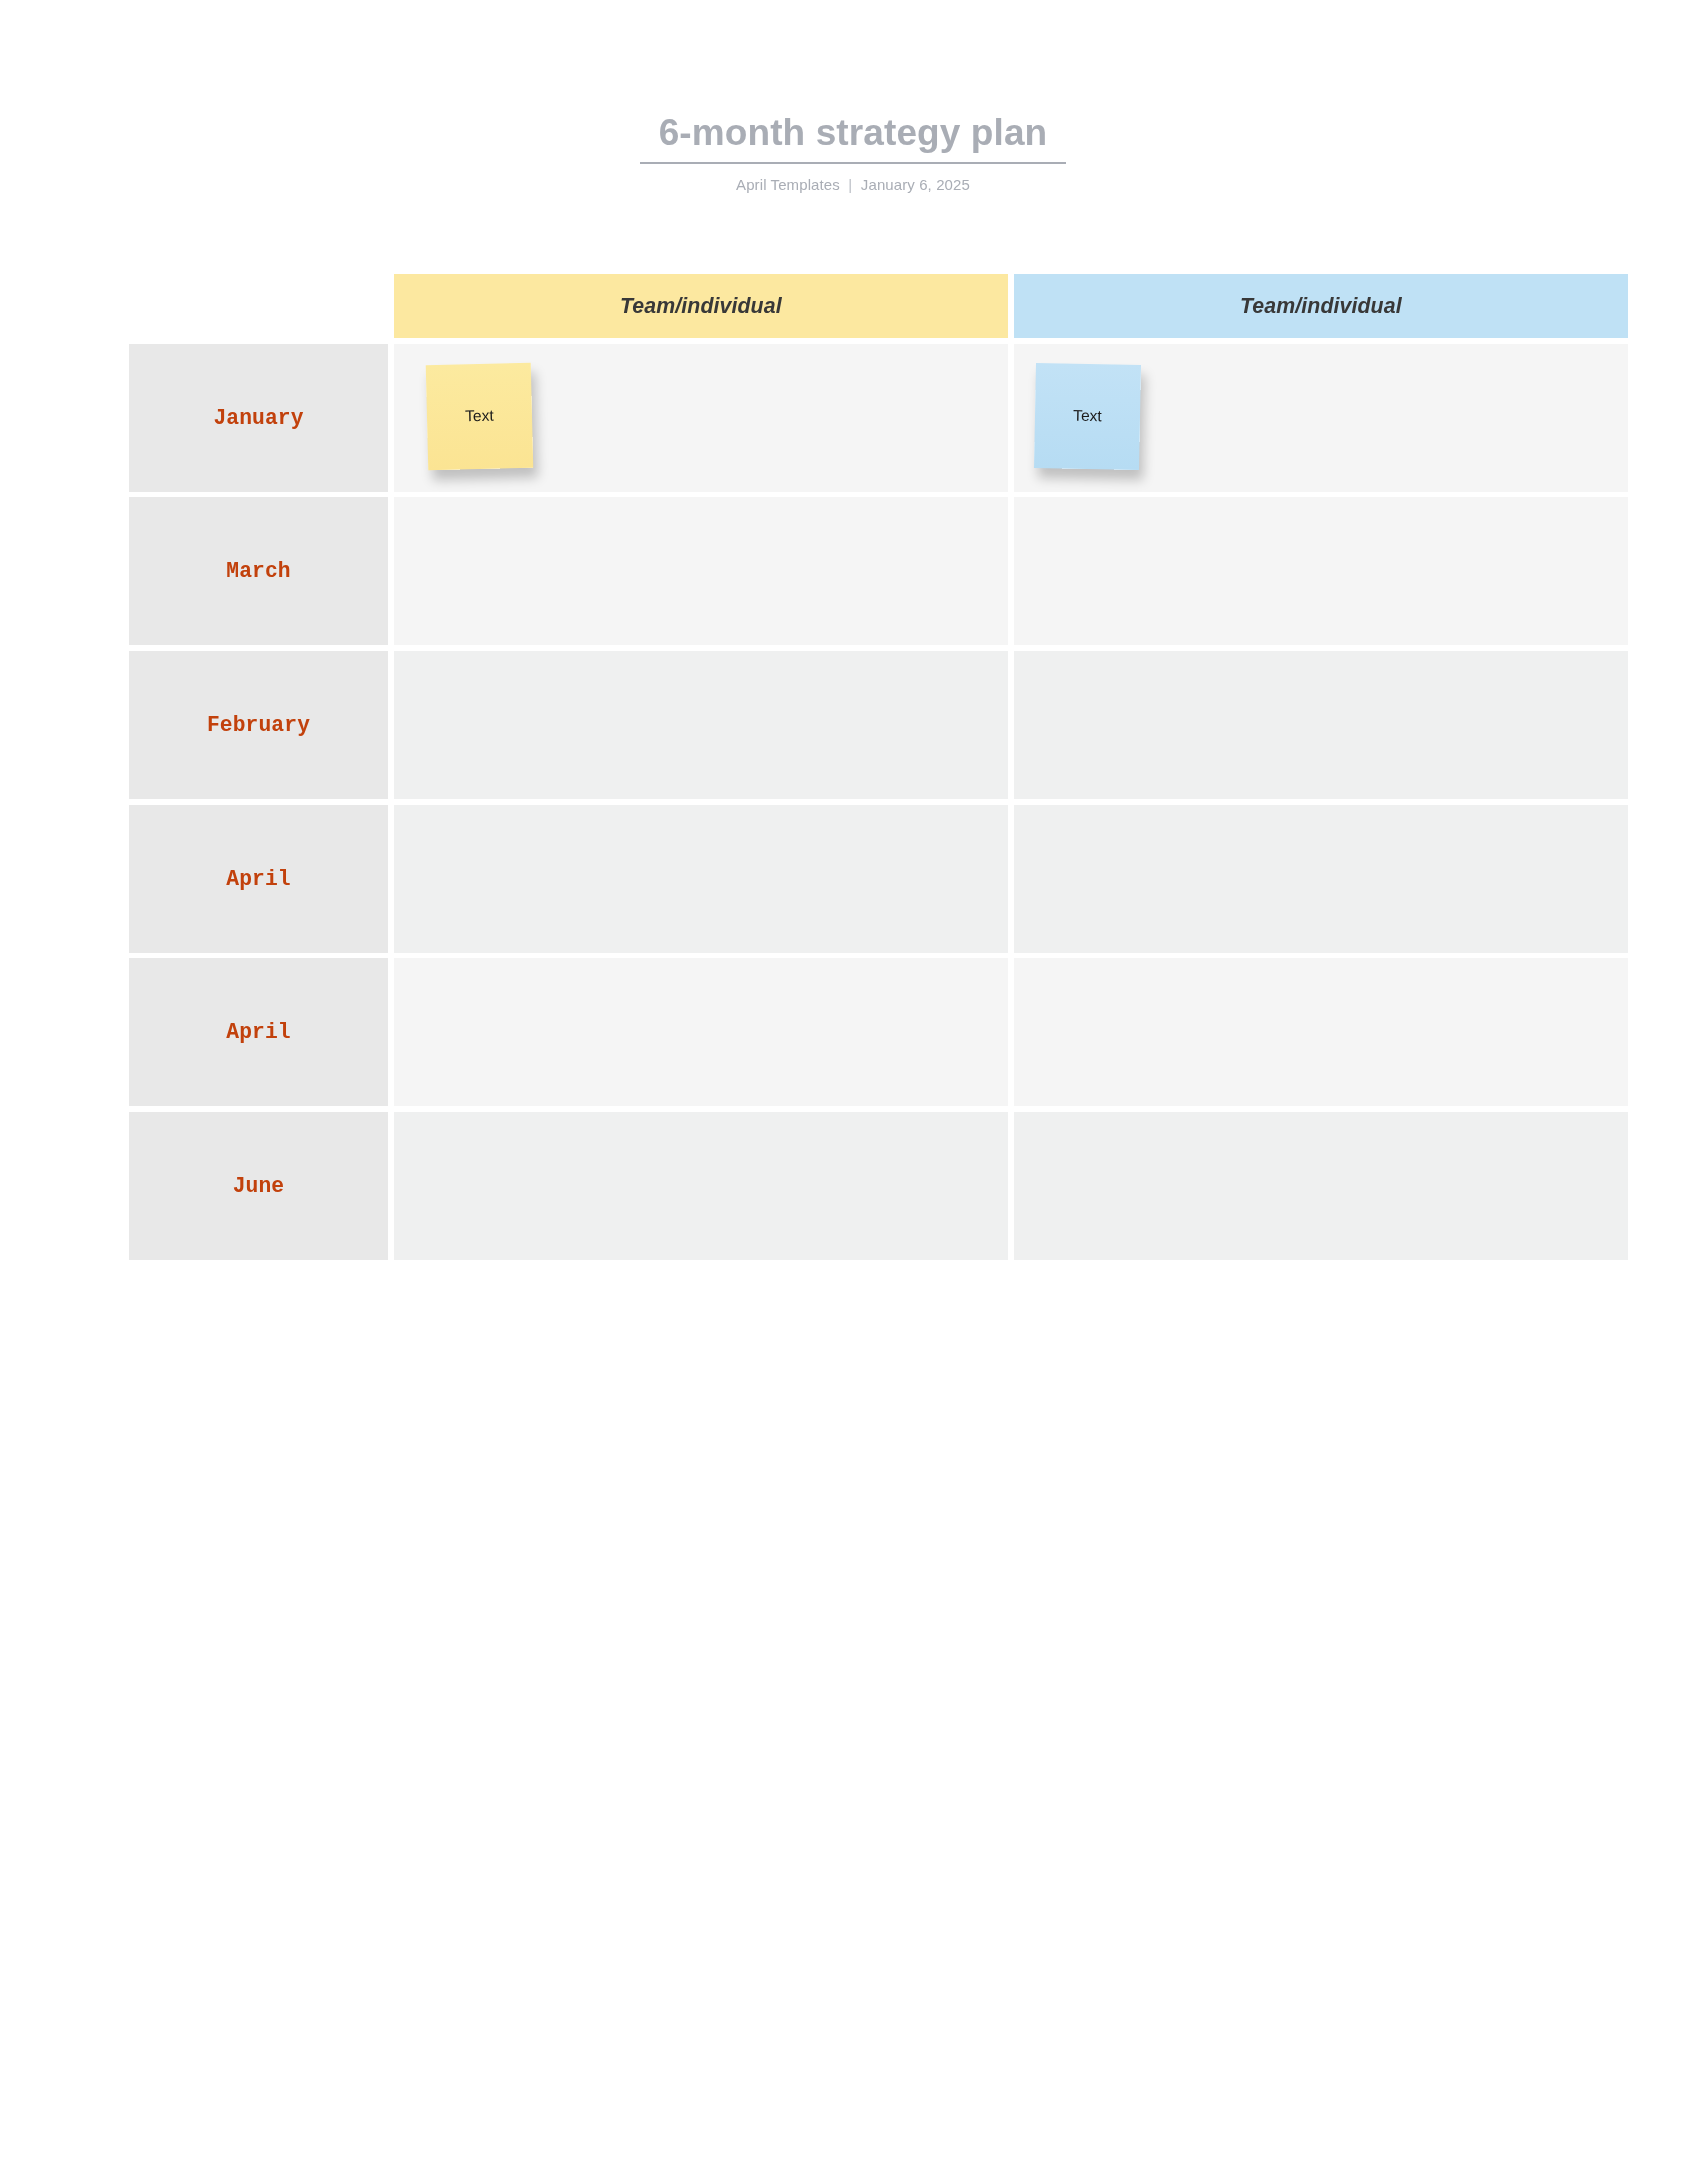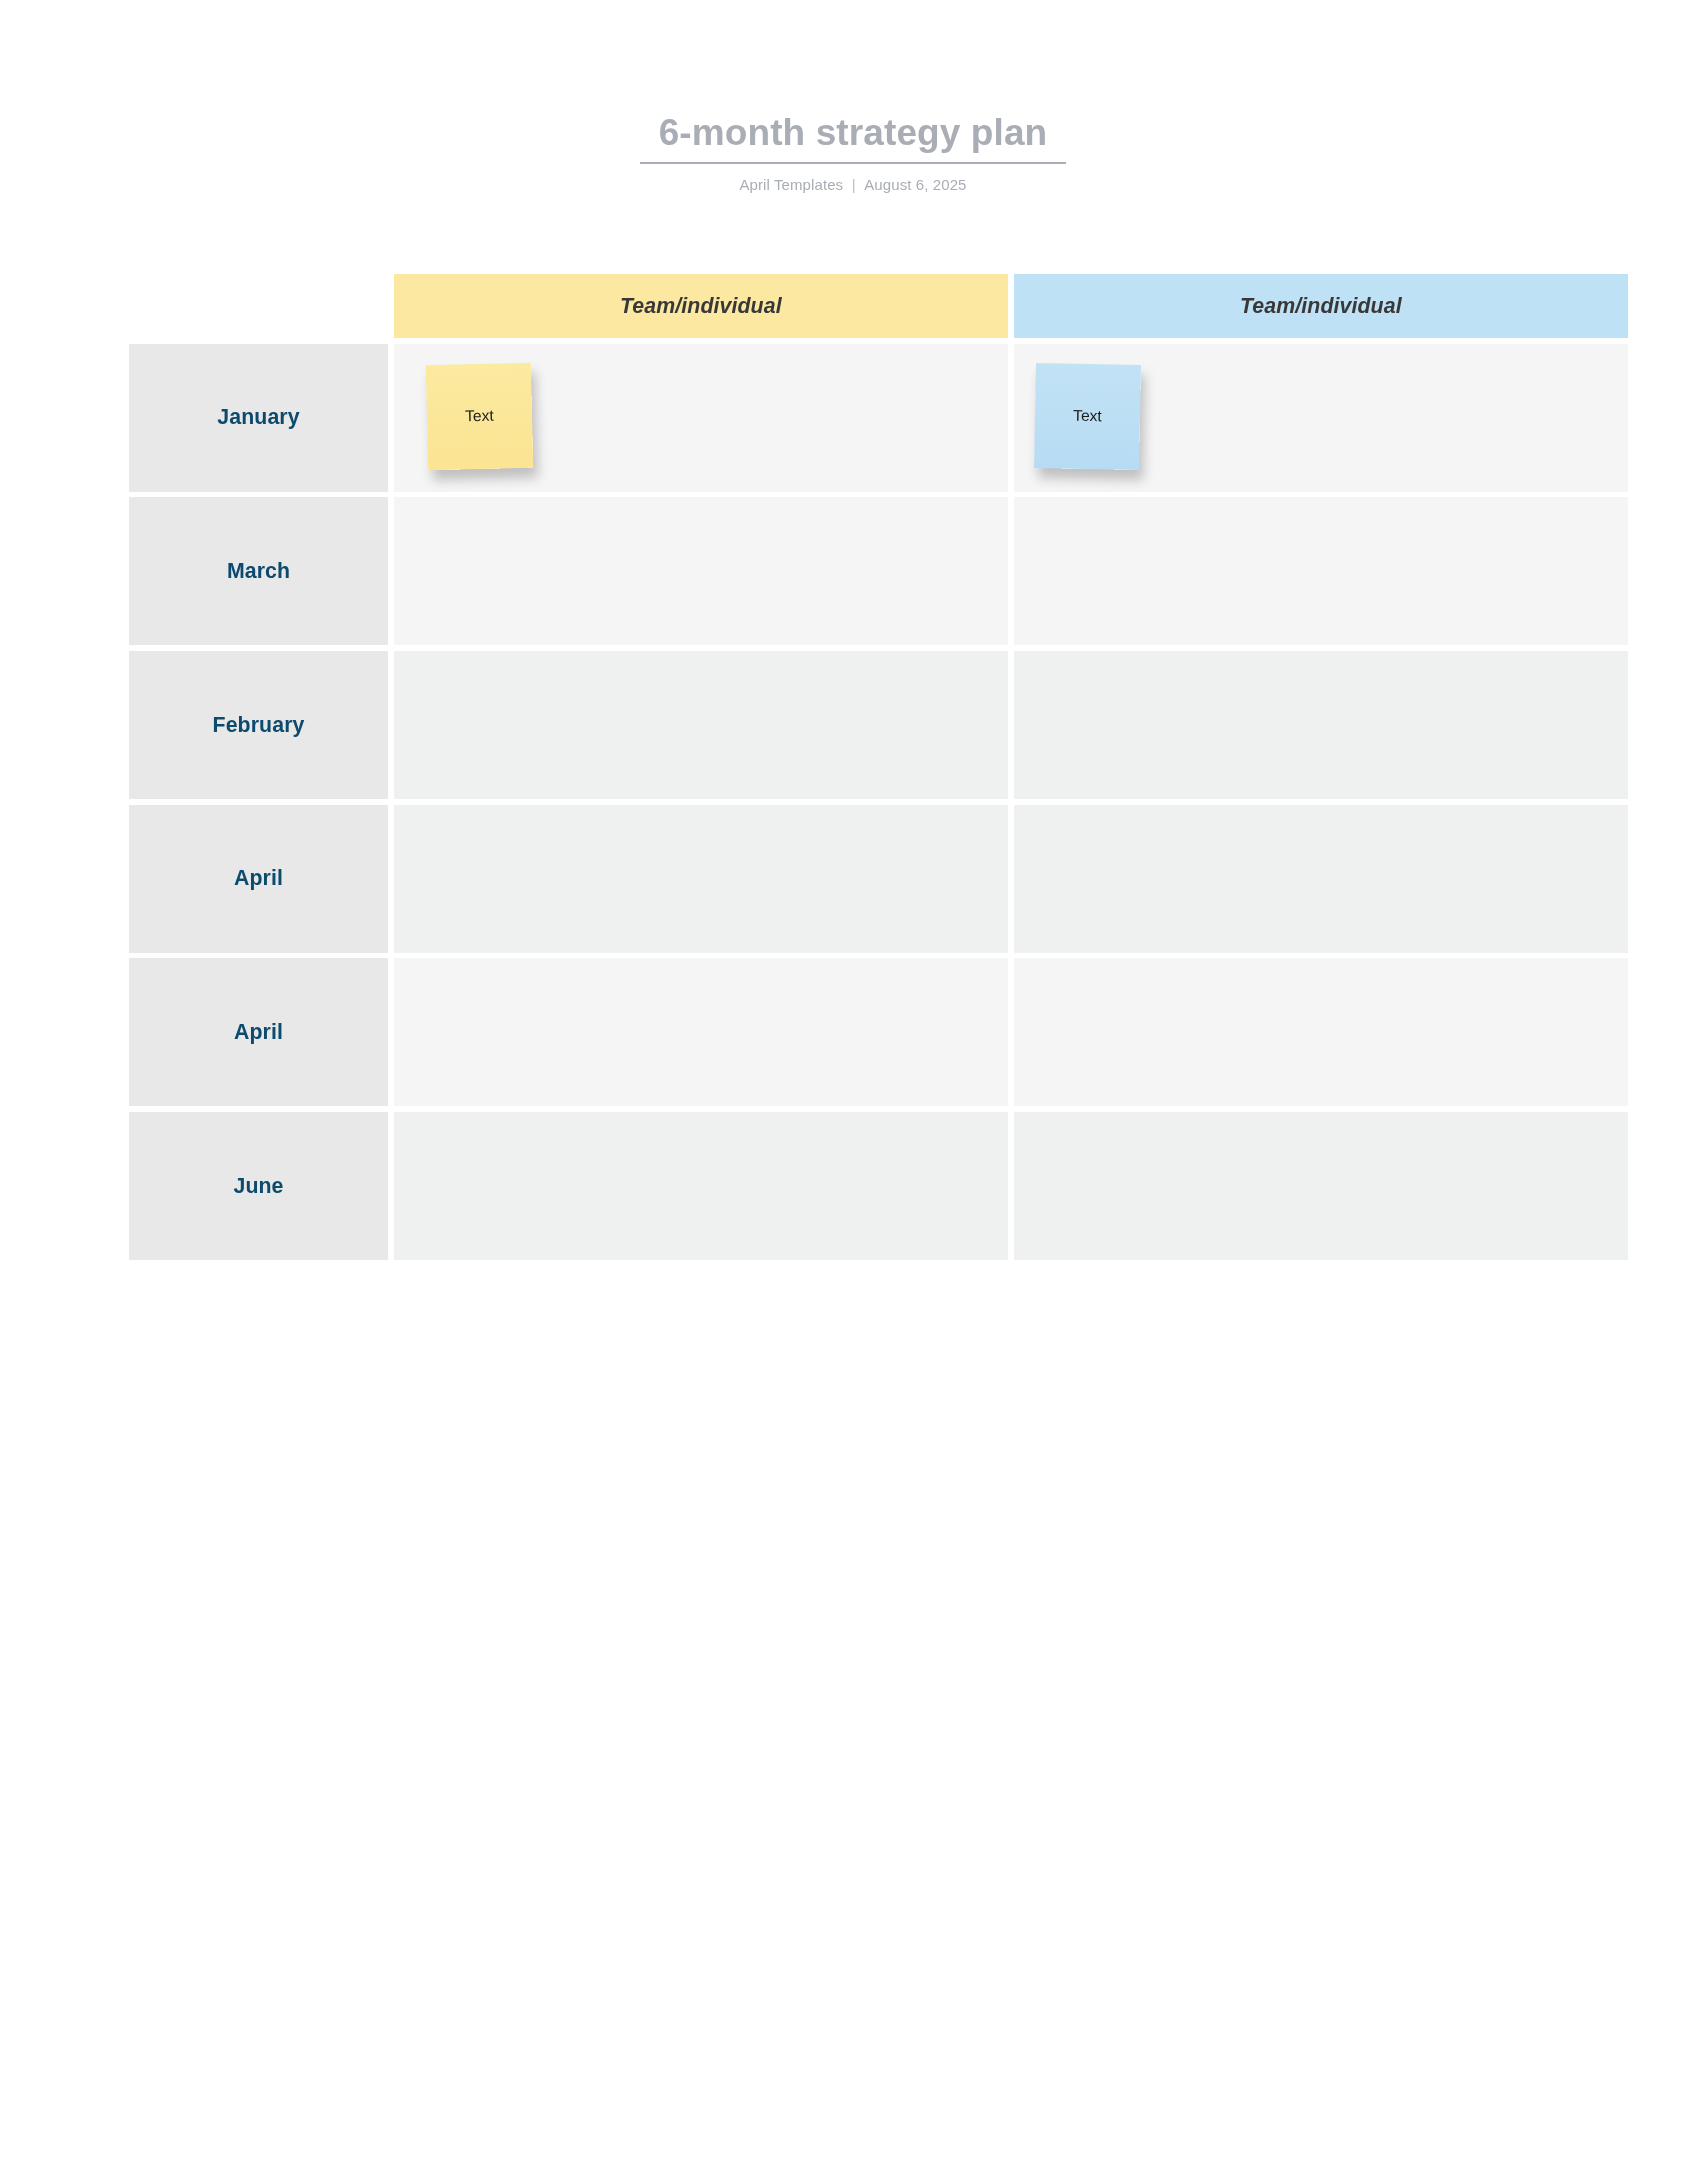--- a/index.html
+++ b/index.html
@@ -96,22 +96,23 @@
   }
 
   
   .month-row { height: 148px; }
   .month-row .cell-month {
     background: #e8e8e8;
   }
   .month-label {
     font-size: 21.3px;
     font-weight: bold;
-    color: #0c4a6e;
-    letter-spacing: 0.1px;
+    color: #c2410c;
+    letter-spacing: 0.1px;
+    font-family: Liberation Mono, monospace;
   }
   .tone-a .cell-body { background: #f5f5f5; }
   .tone-b .cell-body { background: #eff0f0; }
 
   
   .note {
     position: absolute;
     width: 105px;
     height: 105px;
     display: flex;
@@ -136,21 +137,21 @@
     background: linear-gradient(180deg, #c2e2f6 0%, #b6dcf3 100%);
     transform: rotate(1.1deg);
   }
 </style>
 </head>
 <body>
 
 <div class="doc-header">
   <div class="doc-title">6-month strategy plan</div>
   <div class="doc-sub">
-    <span>April Templates</span><span class="sep">|</span><span>August 6, 2025</span>
+    <span>April Templates</span><span class="sep">|</span><span>January 6, 2025</span>
   </div>
 </div>
 
 <div class="grid">
 
   <div class="grid-row header-row">
     <div class="cell-month">
       <span></span>
     </div>
     <div class="cell-body hdr-yellow">

